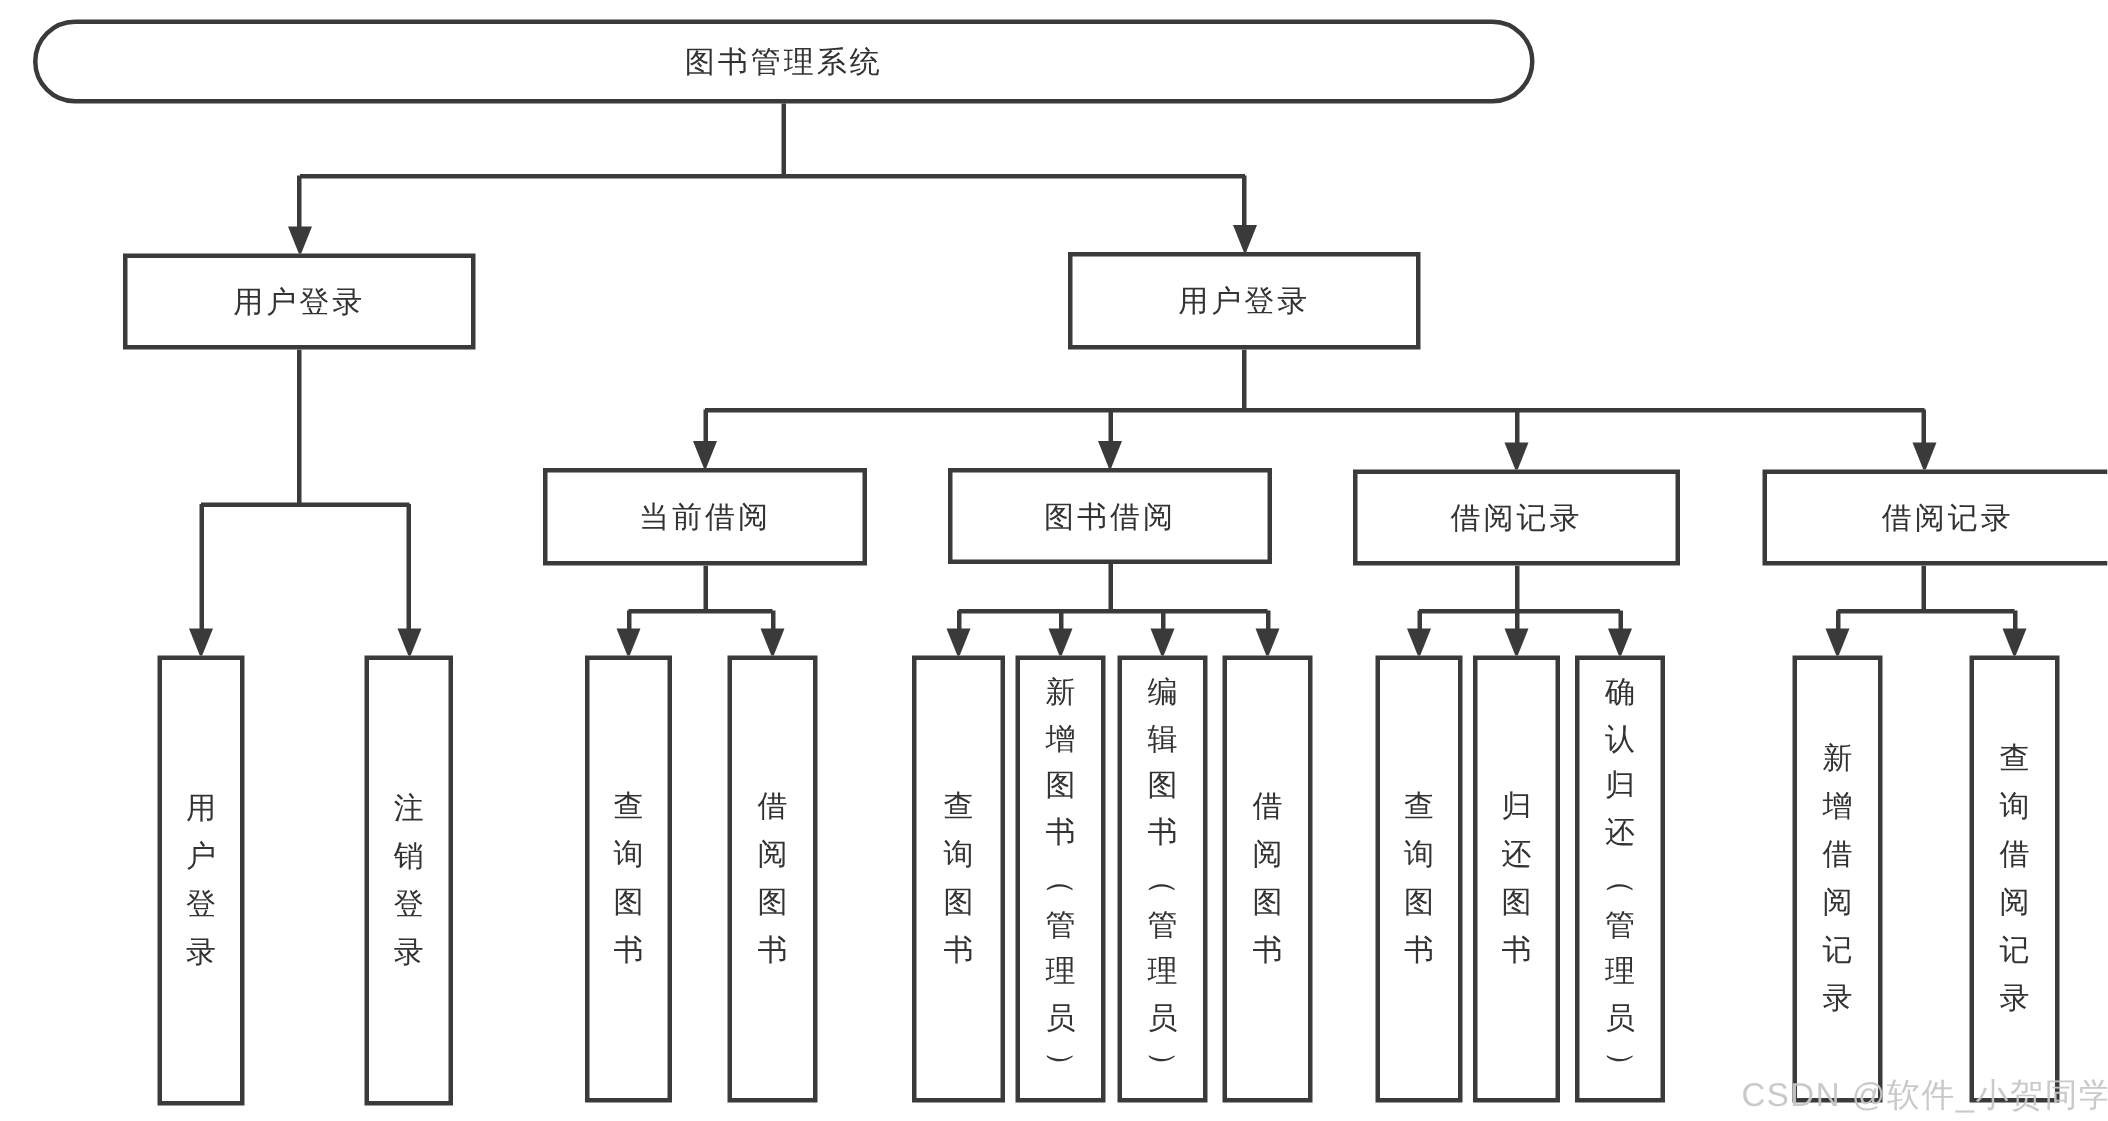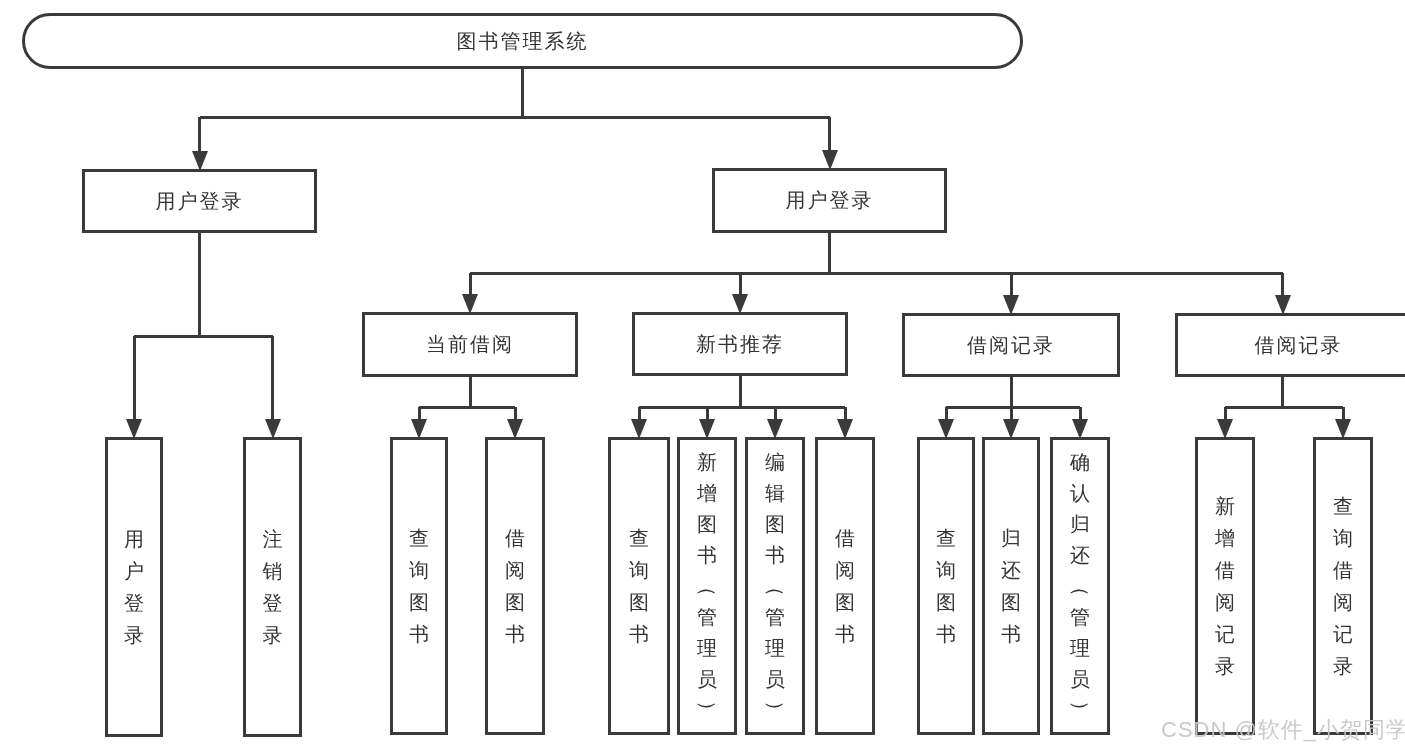--- a/index.html
+++ b/index.html
@@ -105,21 +105,21 @@
       <div class="node v" style="left: 243px; top: 437px; width: 59px; height: 300px; border-color: rgb(58, 58, 58); color: rgb(51, 51, 51);">
         <span class="vchar" style="height: 32px; line-height: 32px;">注</span>
         <span class="vchar" style="height: 32px; line-height: 32px;">销</span>
         <span class="vchar" style="height: 32px; line-height: 32px;">登</span>
         <span class="vchar" style="height: 32px; line-height: 32px;">录</span>
       </div>
       <div class="node h" style="left: 362px; top: 312px; width: 216px; height: 65px; border-color: rgb(58, 58, 58); color: rgb(51, 51, 51);">
         <span>当前借阅</span>
       </div>
       <div class="node h" style="left: 632px; top: 312px; width: 216px; height: 64px; border-color: rgb(58, 58, 58); color: rgb(51, 51, 51);">
-        <span>新书推荐</span>
+        <span>图书借阅</span>
       </div>
       <div class="node h" style="left: 902px; top: 313px; width: 218px; height: 64px; border-color: rgb(58, 58, 58); color: rgb(51, 51, 51);">
         <span>借阅记录</span>
       </div>
       <div class="node h" style="left: 1175px; top: 313px; width: 247px; height: 64px; border-color: rgb(58, 58, 58); color: rgb(51, 51, 51);">
         <span>借阅记录</span>
       </div>
       <div class="node v" style="left: 390px; top: 437px; width: 58px; height: 298px; border-color: rgb(58, 58, 58); color: rgb(51, 51, 51);">
         <span class="vchar" style="height: 32px; line-height: 32px;">查</span>
         <span class="vchar" style="height: 32px; line-height: 32px;">询</span>

